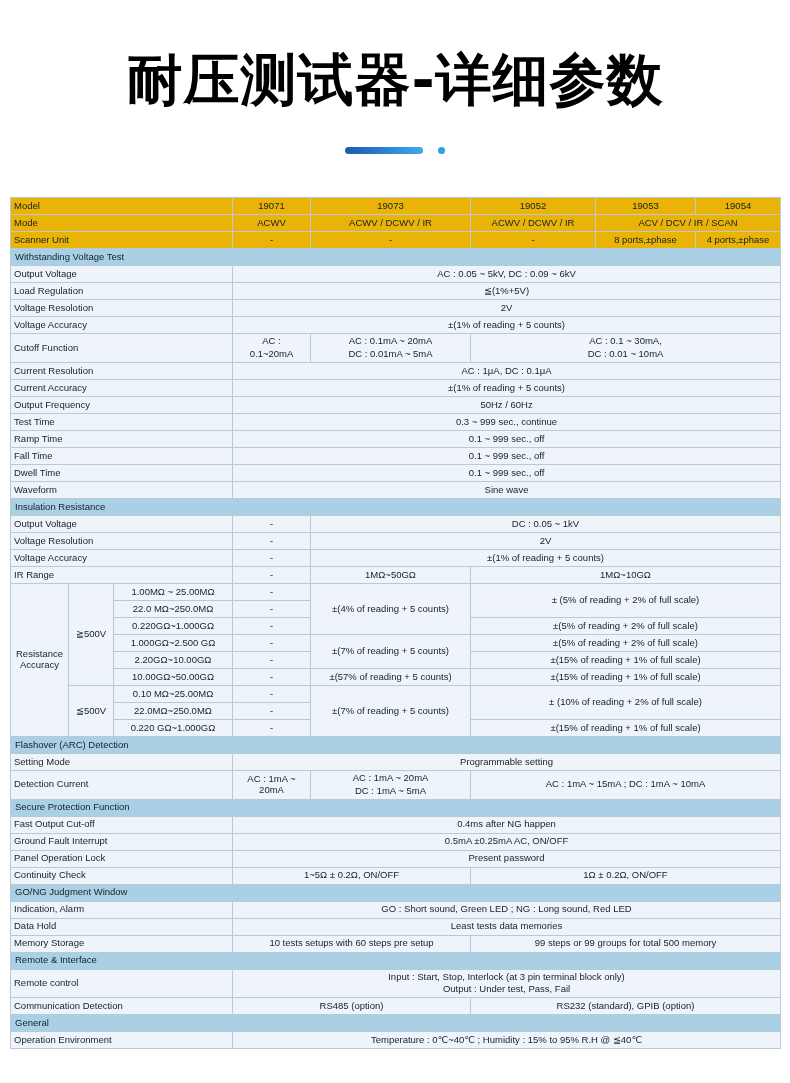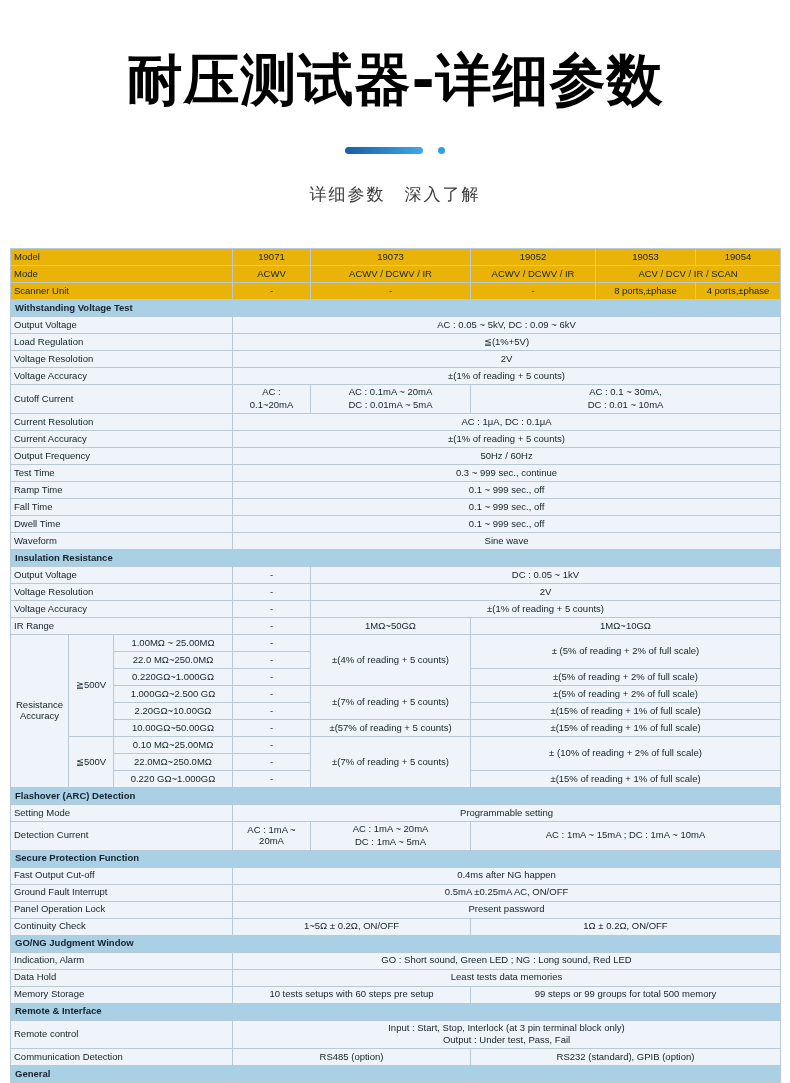--- a/index.html
+++ b/index.html
@@ -88,21 +88,21 @@
   }
   td.lbl {
     text-align: left;
     padding-left: 4px;
   }
   td.ctr {
     text-align: center;
   }
   tr.section td {
     background: #a9d0e4;
-    font-weight: bold;
+    font-weight: normal;
     text-align: left;
     padding-left: 4px;
   }
   tr.modelhdr td {
     background: #eab308;
   }
   td.two-line {
     line-height: 1.35;
     padding-top: 2px;
     padding-bottom: 2px;
@@ -113,21 +113,20 @@
 <body>
 
 <div class="page">
 
   <div class="header">
     <h1 class="main-title">耐压测试器-详细参数</h1>
     <div class="divider">
       <div class="bar"></div>
       <div class="dot"></div>
     </div>
-    <div class="subtitle">详细参数　深入了解</div>
   </div>
 
   <div class="table-wrap">
     <table class="spec">
       <colgroup>
         <col style="width:58px">
         <col style="width:45px">
         <col style="width:119px">
         <col style="width:78px">
         <col style="width:160px">
@@ -174,21 +173,21 @@
       </tr>
       <tr>
         <td class="lbl" colspan="3">Voltage Resolotion</td>
         <td class="ctr" colspan="5">2V</td>
       </tr>
       <tr>
         <td class="lbl" colspan="3">Voltage Accuracy</td>
         <td class="ctr" colspan="5">±(1% of reading + 5 counts)</td>
       </tr>
       <tr>
-        <td class="lbl" colspan="3">Cutoff Current</td>
+        <td class="lbl" colspan="3">Cutoff Function</td>
         <td class="ctr two-line">
           <div>AC :</div>
           <div>0.1~20mA</div>
         </td>
         <td class="ctr two-line">
           <div>AC : 0.1mA ~ 20mA</div>
           <div>DC : 0.01mA ~ 5mA</div>
         </td>
         <td class="ctr two-line" colspan="3">
           <div>AC : 0.1 ~ 30mA,</div>

